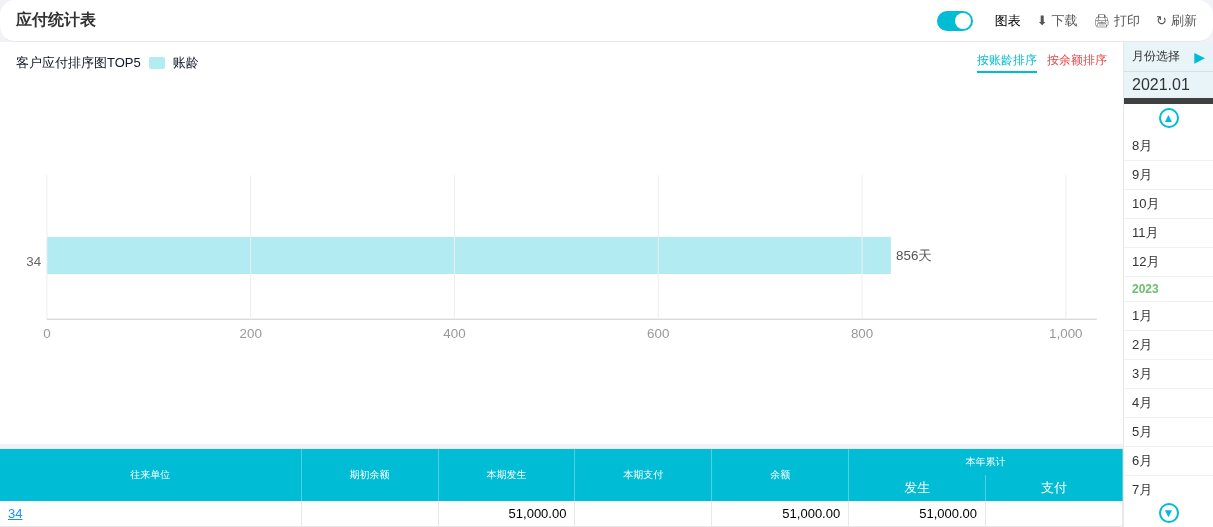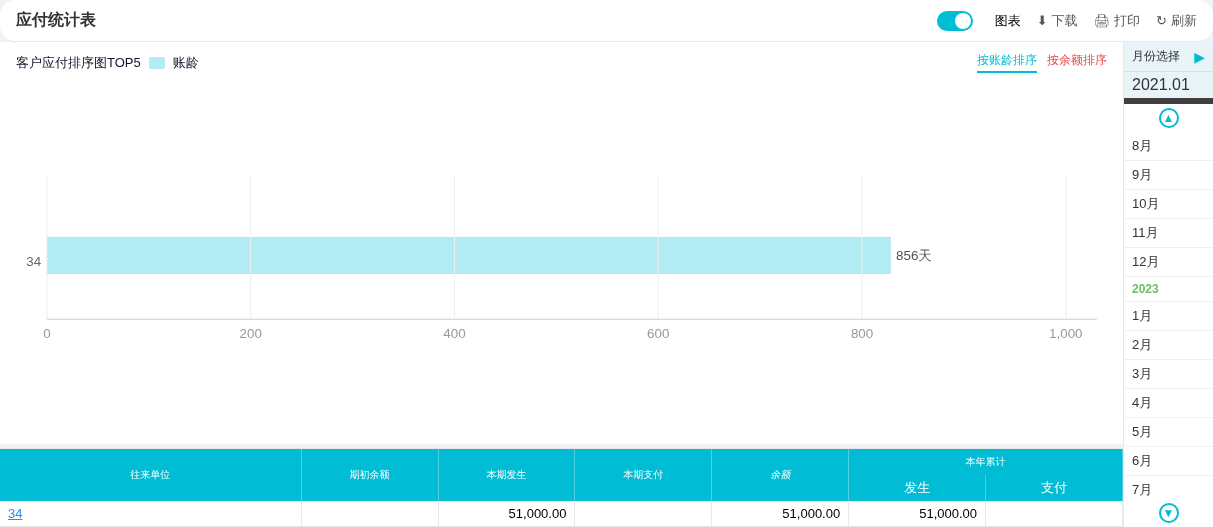--- a/index.html
+++ b/index.html
@@ -35,21 +35,21 @@
     .table-area { background: #fff; margin-top: 4px; border-top: 1px solid #e8e8e8; }
     .table { width: 100%; border-collapse: collapse; }
     .table thead tr.header-row1 th { background: #00bcd4; color: #fff; text-align: center; padding: 6px 8px; border-right: 1px solid rgba(255,255,255,0.3); font-weight: normal; font-size: 10px; }
     .table thead tr.header-row2 th { background: #00bcd4; color: #fff; text-align: center; padding: 4px 8px; border-right: 1px solid rgba(255,255,255,0.3); font-weight: normal; font-size: 13px; }
     .table tbody tr td { padding: 5px 8px; border-bottom: 1px solid #e8e8e8; border-right: 1px solid #e8e8e8; font-size: 13px; text-align: right; }
     .table tbody tr td:first-child { text-align: left; color: #1890ff; text-decoration: underline; cursor: pointer; }
     .col-unit { width: 22%; }
     .col-period-bal { width: 10%; }
     .col-period-occ { width: 10%; }
     .col-period-pay { width: 10%; }
-    .col-balance { width: 10%; font-style: italic; }
+    .col-balance { width: 10%; }
     .col-ytd { width: 20%; }
     .col-ytd-occ { width: 10%; }
     .col-ytd-pay { width: 10%; }
 
     
     .sidebar { width: 90px; background: #fff; border-left: 1px solid #e8e8e8; display: flex; flex-direction: column; overflow: hidden; justify-content: flex-end; }
     .sidebar-header { background: #e8f4f8; padding: 6px 8px; font-size: 12px; color: #333; border-bottom: 1px solid #ddd; display: flex; align-items: center; }
     .sidebar-title { flex: 1; font-size: 12px; }
     .sidebar-chevron { color: #00bcd4; font-size: 14px; cursor: pointer; }
     .sidebar-date { background: #e8f4f8; padding: 4px 8px; font-size: 16px; color: #333; border-bottom: 6px solid #404040; }

